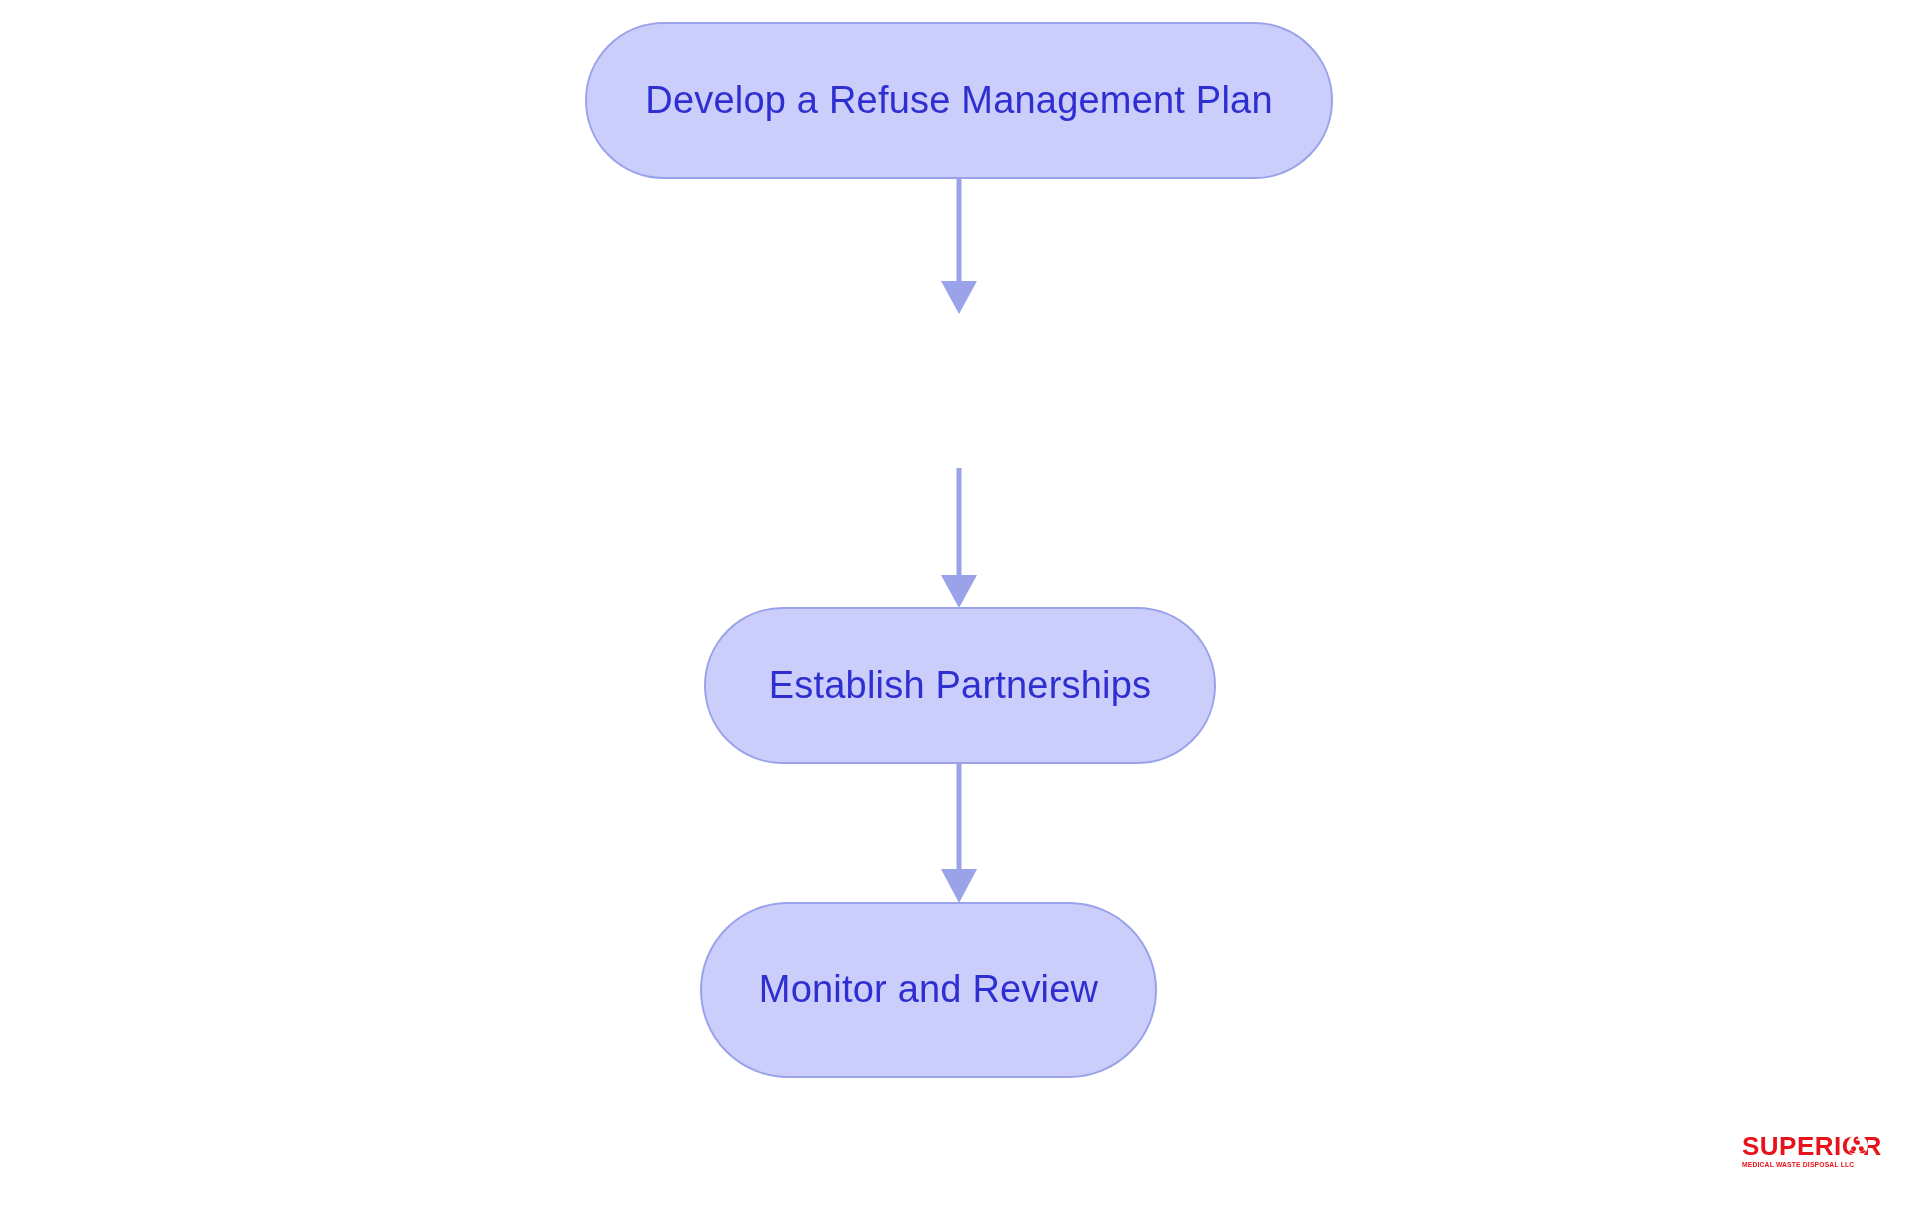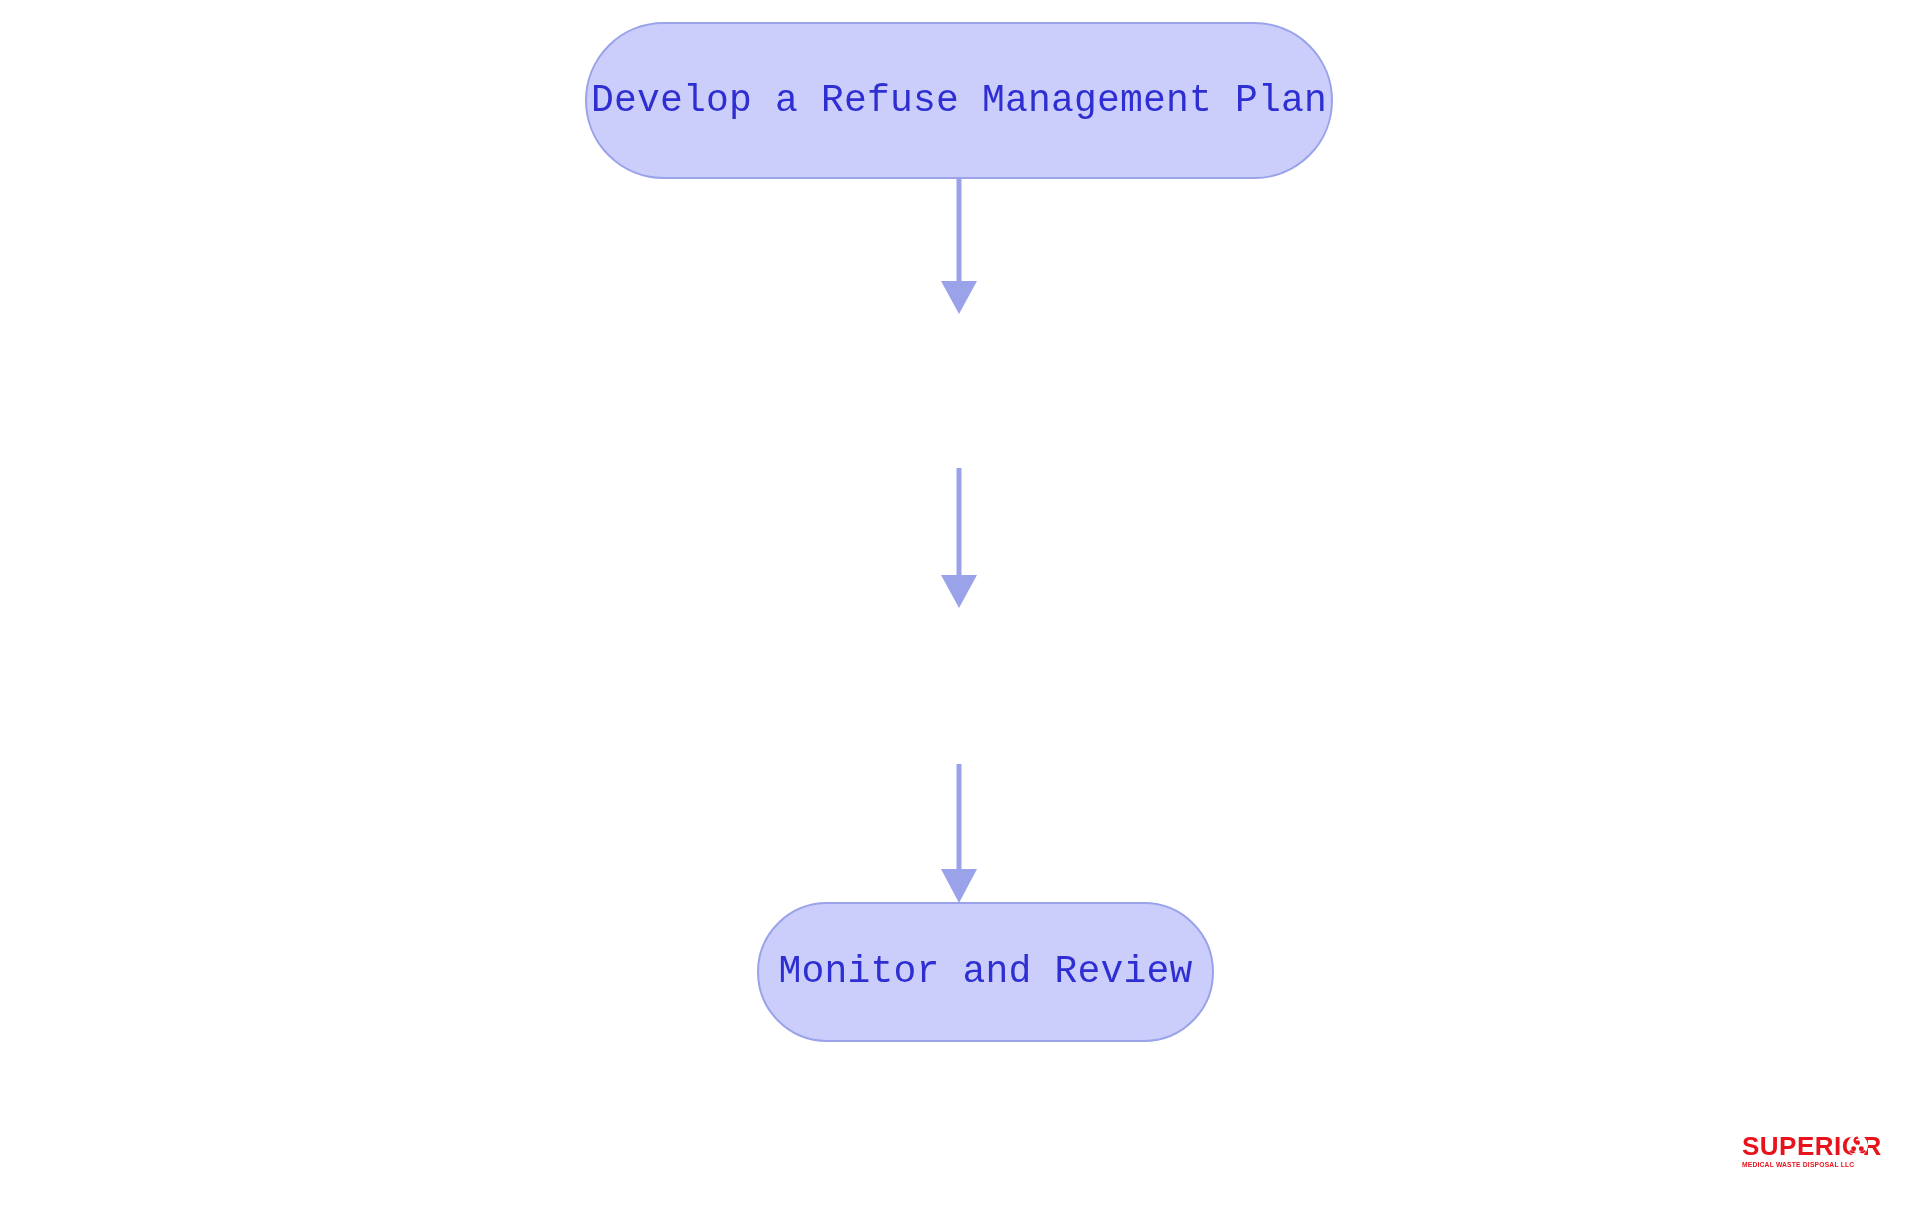--- a/index.html
+++ b/index.html
@@ -30,33 +30,33 @@
     background: #cbcefb;
     border: 2px solid #9aa3ea;
     border-radius: 999px;
     display: flex;
     align-items: center;
     justify-content: center;
     text-align: center;
   }
   .node-label {
     color: #2f2fd1;
-    font-family: Liberation Mono, monospace;
+    font-family: Liberation Sans, sans-serif;
     font-size: 38px;
     font-weight: 400;
     letter-spacing: 0.2px;
     line-height: 1.1;
     white-space: nowrap;
     padding: 0 24px;
   }
 
   #node-0 { left: 585px;  top: 22px;   width: 748px; height: 157px; }
   #node-1 { left: 683px;  top: 313px;  width: 553px; height: 155px; }
   #node-2 { left: 704px;  top: 607px;  width: 512px; height: 157px; }
-  #node-3 { left: 757px;  top: 902px;  width: 457px; height: 140px; }
+  #node-3 { left: 700px;  top: 902px;  width: 457px; height: 176px; }
 
   
   .connector {
     position: absolute;
     left: 0;
     top: 0;
     width: 1920px;
     height: 1215px;
     pointer-events: none;
   }
@@ -122,20 +122,23 @@
       <line x1="959" y1="764" x2="959" y2="871" stroke="#9aa3ea" stroke-width="5"></line>
       <polygon points="941,869 977,869 959,903" fill="#9aa3ea"></polygon>
     </g>
   </svg>
 
   <div class="node" id="node-0">
     <span class="node-label">Develop a Refuse Management Plan</span>
   </div>
 
 
+  <div class="node" id="node-2">
+    <span class="node-label">Establish Partnerships</span>
+  </div>
 
   <div class="node" id="node-3">
     <span class="node-label">Monitor and Review</span>
   </div>
 
   <div id="watermark">
     <span class="logo-wordmark">SUPERIOR</span>
     <svg class="biohazard-mark" viewBox="0 0 24 24" xmlns="http://www.w3.org/2000/svg">
       <circle cx="12" cy="12" r="11" fill="#ffffff"></circle>
       <g fill="#e8131a">

